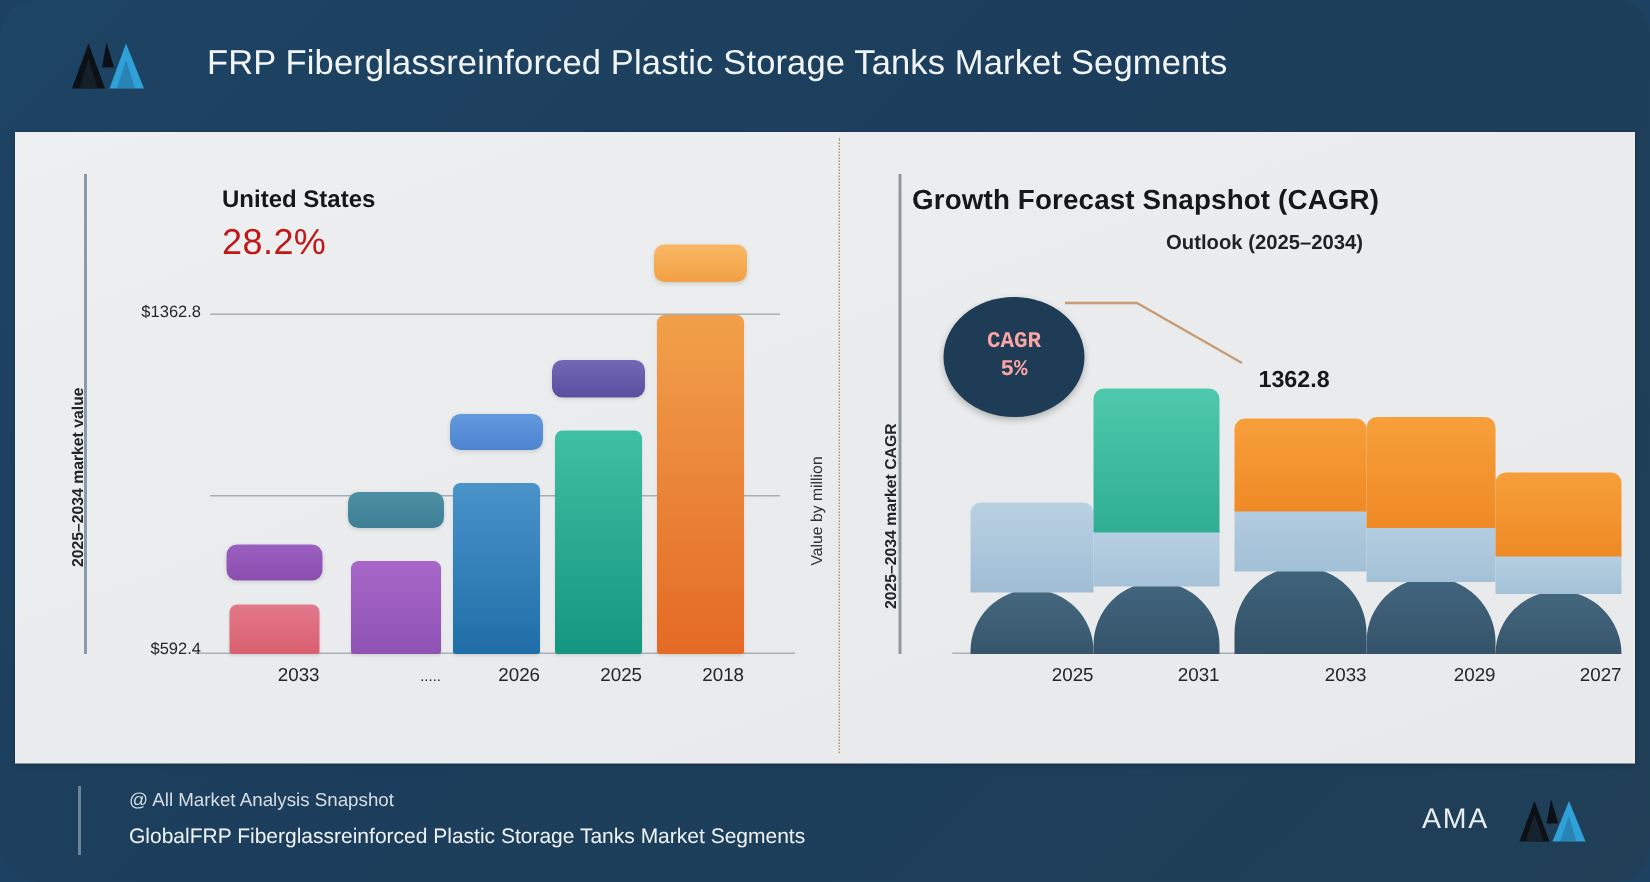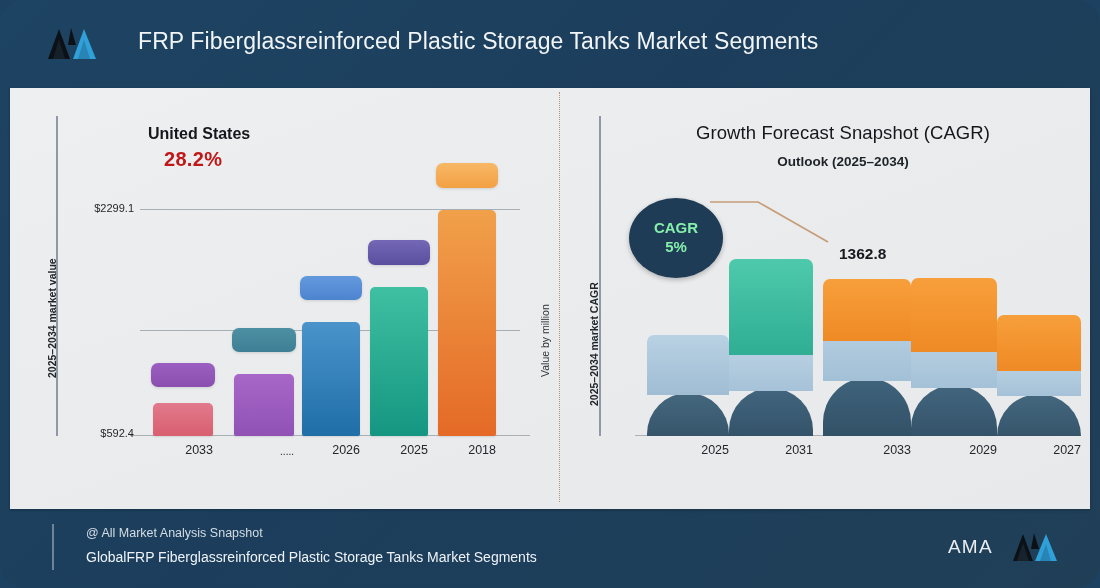--- a/index.html
+++ b/index.html
@@ -52,55 +52,55 @@
     text-align:right;
   }
 
   
   .l-title {
     position:absolute; left:148px; top:125px;
     font-size:16px; font-weight:bold; color:#14181c;
   }
   .l-pct {
     position:absolute; left:148px; top:148px;
-    font-size:20px; font-weight:bold; color:#c01717; letter-spacing:.3px;margin-left:16px;
+    font-size:24px; font-weight:normal; color:#c01717; letter-spacing:.3px;
   }
   .bar {
     position:absolute; border-radius:5px 5px 2px 2px;
     box-shadow:0 1px 2px rgba(0,0,0,.10);
   }
   .cap {
     position:absolute; border-radius:7px;
     box-shadow:0 1px 3px rgba(0,0,0,.13);
   }
 
   
   .divider {
     position:absolute; width:0; border-left:1px dotted #b3946f;
   }
 
   
   .r-title {
-    position:absolute; top:122px; left:608px; width:470px; text-align:center;
-    font-size:18.5px; font-weight:normal; color:#14181c; letter-spacing:.1px;
+    position:absolute; top:122px; left:608px; width:470px; 
+    font-size:18.5px; font-weight:bold; color:#14181c; letter-spacing:.1px;
   }
   .r-sub {
     position:absolute; top:154px; left:608px; width:470px; text-align:center;
     font-size:13.5px; font-weight:bold; color:#1d2328;
   }
   .stack-seg { position:absolute; }
   .seg-top   { border-radius:7px 7px 0 0; }
   .seg-base  { border-radius:70px 70px 0 0; }
   .bubble {
     position:absolute; left:629px; top:198px; width:94px; height:80px;
     border-radius:50%; background:#1e3c55;
     display:flex; flex-direction:column; align-items:center; justify-content:center;
     box-shadow:0 2px 5px rgba(0,0,0,.25);
   }
-  .bubble span { color:#86efac; font-size:15px; font-weight:bold; line-height:1.25; }
+  .bubble span { color:#fca5a5; font-size:15px; font-weight:bold; line-height:1.25;font-family:Liberation Mono, monospace; }
   .value-label {
     position:absolute; font-size:15.5px; font-weight:bold; color:#15191d;
   }
 
   
   .foot-accent {
     position:absolute; left:52px; top:524px; width:2px; height:46px;
     background:#6d8398;
   }
   .foot-l1 {
@@ -140,21 +140,21 @@
       <div class="vaxis-line" style="left:46px; top:28px; height:320px;"></div>
       <div class="vaxis-label" style="left:36px; top:290px;">2025–2034 market value</div>
 
       <div class="l-title" style="left:138px; top:37px;text-align:center;">United States</div>
       <div class="l-pct" style="left:138px; top:60px;">28.2%</div>
 
       <div class="gridline" style="left:130px; top:121px; width:380px;"></div>
       <div class="gridline" style="left:130px; top:242px; width:380px;"></div>
       <div class="baseline" style="left:120px; top:347px; width:400px;"></div>
 
-      <div class="axis-val" style="left:60px; top:114px; width:64px;">$2299.1</div>
+      <div class="axis-val" style="left:60px; top:114px; width:64px;">$1362.8</div>
       <div class="axis-val" style="left:60px; top:339px; width:64px;">$592.4</div>
 
       <div class="bar" style="left:143px; top:315px; width:60px; height:33px;
            background:linear-gradient(180deg,#e2798c 0%,#d85f6f 100%);"></div>
       <div class="cap" style="left:141px; top:275px; width:64px; height:24px;
            background:linear-gradient(180deg,#9a5fc0 0%,#8a4fae 100%);"></div>
 
       <div class="bar" style="left:224px; top:286px; width:60px; height:62px;
            background:linear-gradient(180deg,#a767c9 0%,#8f52b4 100%);"></div>
       <div class="cap" style="left:222px; top:240px; width:64px; height:24px;

